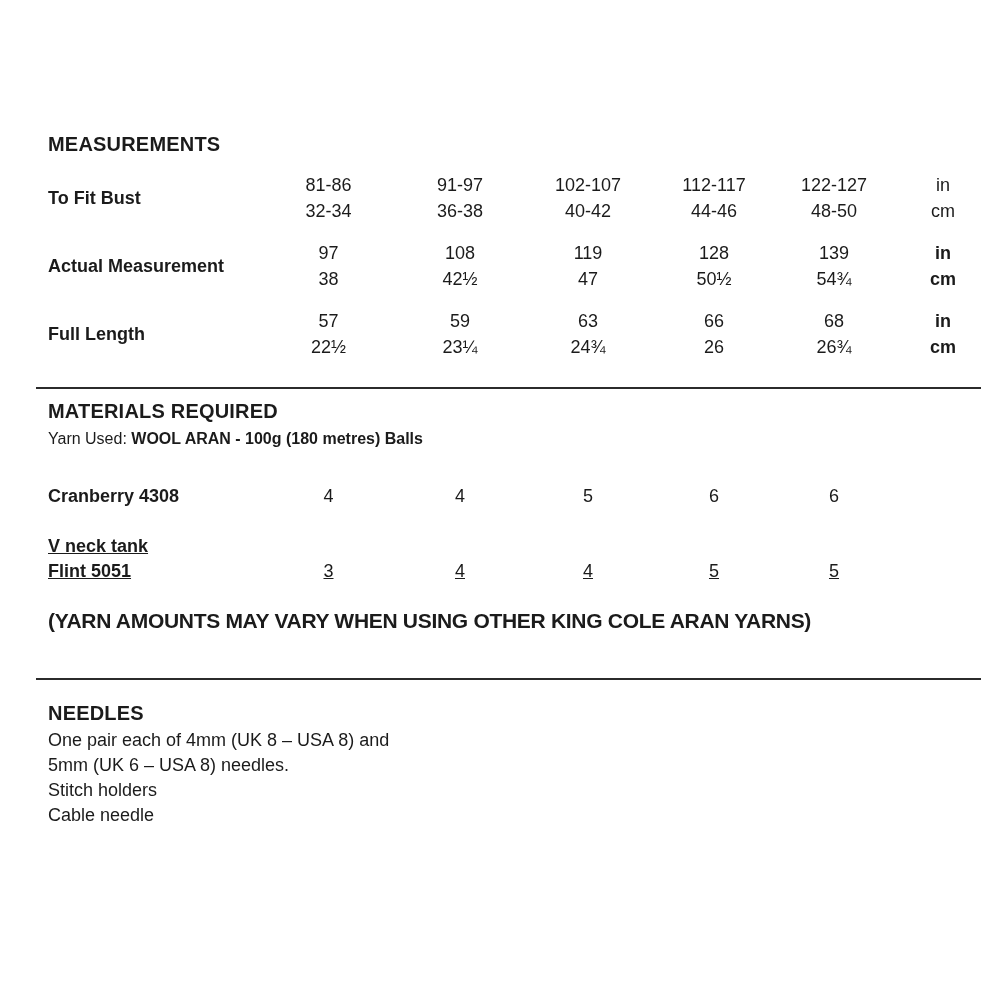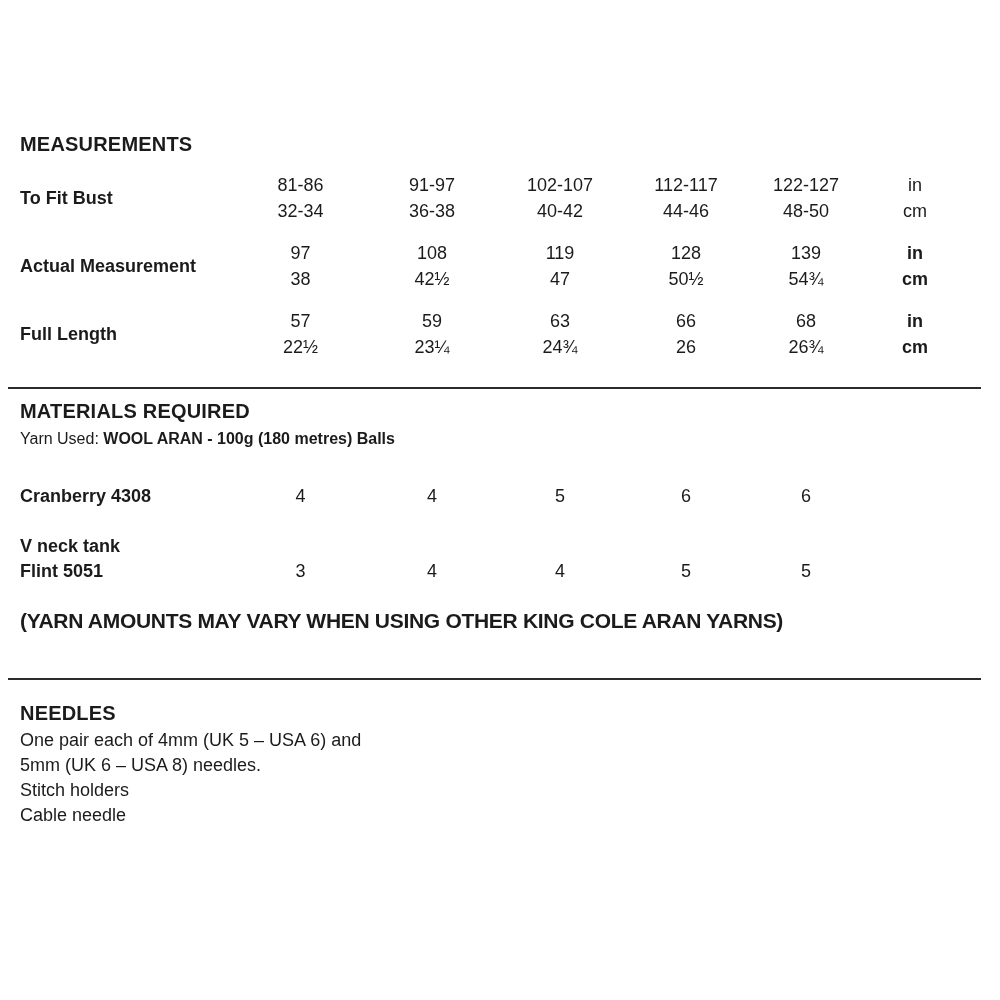--- a/index.html
+++ b/index.html
@@ -7,21 +7,21 @@
   body {
     width: 1000px;
     height: 1000px;
     font-family: "Liberation Sans", "DejaVu Sans", sans-serif;
     color: #1b1b1b;
     overflow: hidden;
   }
   .page {
     width: 1000px;
     height: 952px;
-    padding: 133px 23px 0 20px;
+    padding: 133px 23px 0 48px;
   }
   .section-title {
     font-size: 20px;
     font-weight: 700;
     line-height: 22px;
     letter-spacing: 0.2px;
   }
   
   .mtable { margin-top: 17px; }
   .mrow {
@@ -58,21 +58,21 @@
     line-height: 26px;
     margin-top: 4px;
   }
   .yarn-used .bold { font-weight: 700; }
   .yrow {
     display: grid;
     grid-template-columns: 214px 133px 130px 126px 126px 114px 104px;
     align-items: end;
     margin-top: 32px;
   }
-  .yrow + .yrow { margin-top: 25px; }
+  .yrow + .yrow { margin-top: 25px; text-decoration: underline; }
   .ylabel div {
     font-size: 18px;
     font-weight: 700;
     line-height: 25px;
   }
   .ycell {
     text-align: center;
     font-size: 18px;
     line-height: 25px;
   }
@@ -215,19 +215,19 @@
     <div class="ycell">5</div>
     <div class="ycell"></div>
   </div>
 
   <div class="yarn-note">(YARN AMOUNTS MAY VARY WHEN USING OTHER KING COLE ARAN YARNS)</div>
 
   <hr class="rule rule-2">
 
   <div class="section-title needles-title">NEEDLES</div>
   <div class="needles-lines">
-    <div>One pair each of 4mm (UK 5 – USA 6) and</div>
+    <div>One pair each of 4mm (UK 8 – USA 8) and</div>
     <div>5mm (UK 6 – USA 8) needles.</div>
     <div>Stitch holders</div>
     <div>Cable needle</div>
   </div>
 
 </div>
 
 </body></html>

